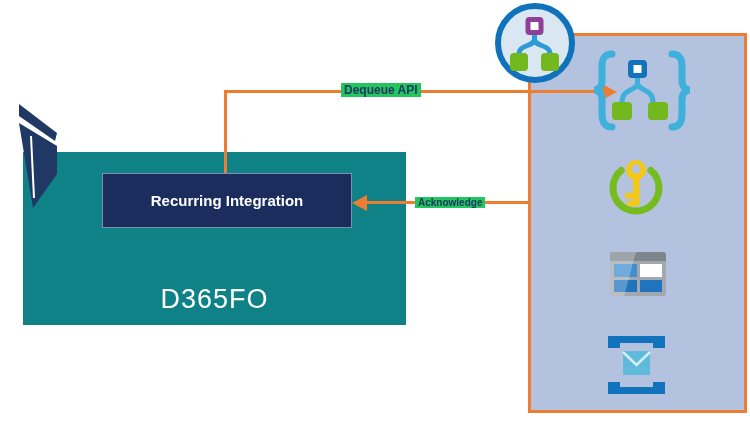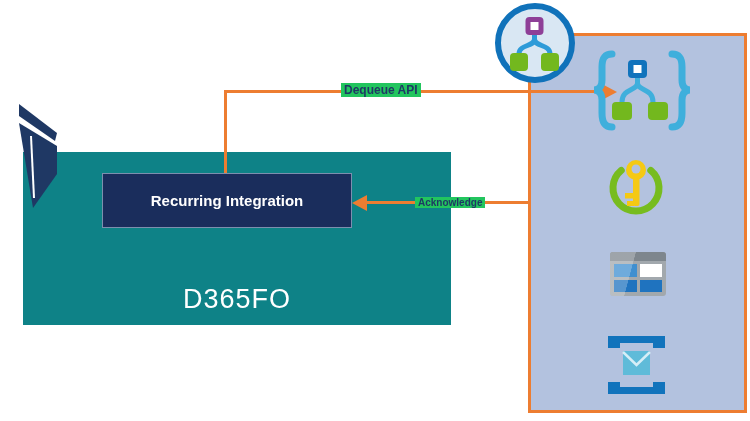--- a/index.html
+++ b/index.html
@@ -2,21 +2,21 @@
 <html><head>
 <meta charset="utf-8">
 <style>
   html,body{margin:0;padding:0;background:#fff;}
   .stage{
     position:relative;width:750px;height:421px;background:#ffffff;overflow:hidden;
     font-family:"Liberation Sans","DejaVu Sans",sans-serif;
   }
   
   .teal-box{
-    position:absolute;left:23px;top:152px;width:428px;height:173px;
+    position:absolute;left:23px;top:152px;width:383px;height:173px;
     background:#0E8287;z-index:1;
   }
   .teal-label{
     position:absolute;left:0;right:0;bottom:10px;text-align:center;
     color:#ffffff;font-size:27px;letter-spacing:1px;
   }
   .d365-logo{position:absolute;left:17px;top:103px;width:52px;height:112px;z-index:2;}
   .navy-box{
     position:absolute;left:102px;top:173px;width:250px;height:55px;
     background:#1A2D5C;border:1px solid #7d8fae;box-sizing:border-box;z-index:2;

